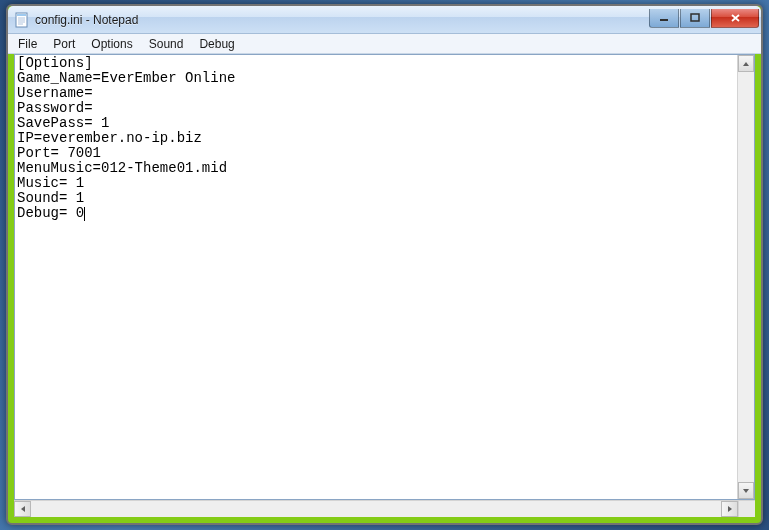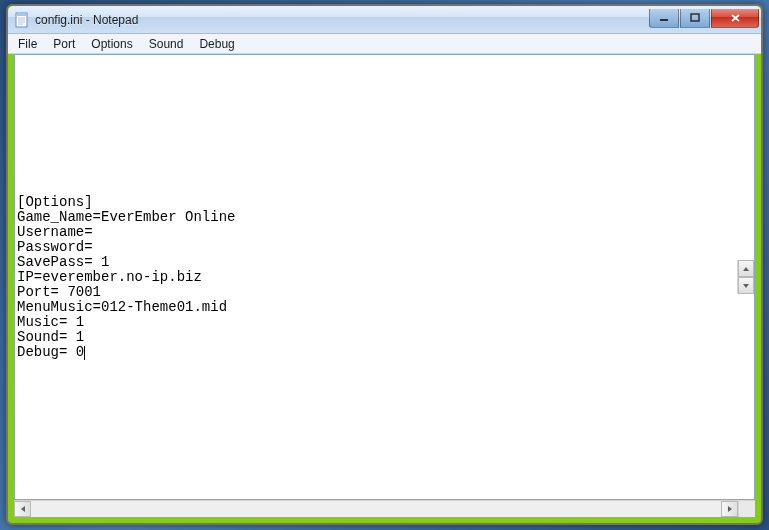--- a/index.html
+++ b/index.html
@@ -67,21 +67,20 @@
   color: #1a1a1a;
   font-size: 12px;
 }
 .client-area {
   flex: 1;
   margin: 0 6px 6px 6px;
   background: #fff;
   border: 1px solid #8aa5c4;
   position: relative;
   display: flex;
-  align-items: center;
 }
 .textarea {
   flex: 1;
   font-family: Consolas, "Courier New", monospace;
   font-size: 14px;
   white-space: pre;
   padding: 1px 2px;
   line-height: 15px;
   color: #000;
   overflow: hidden;

